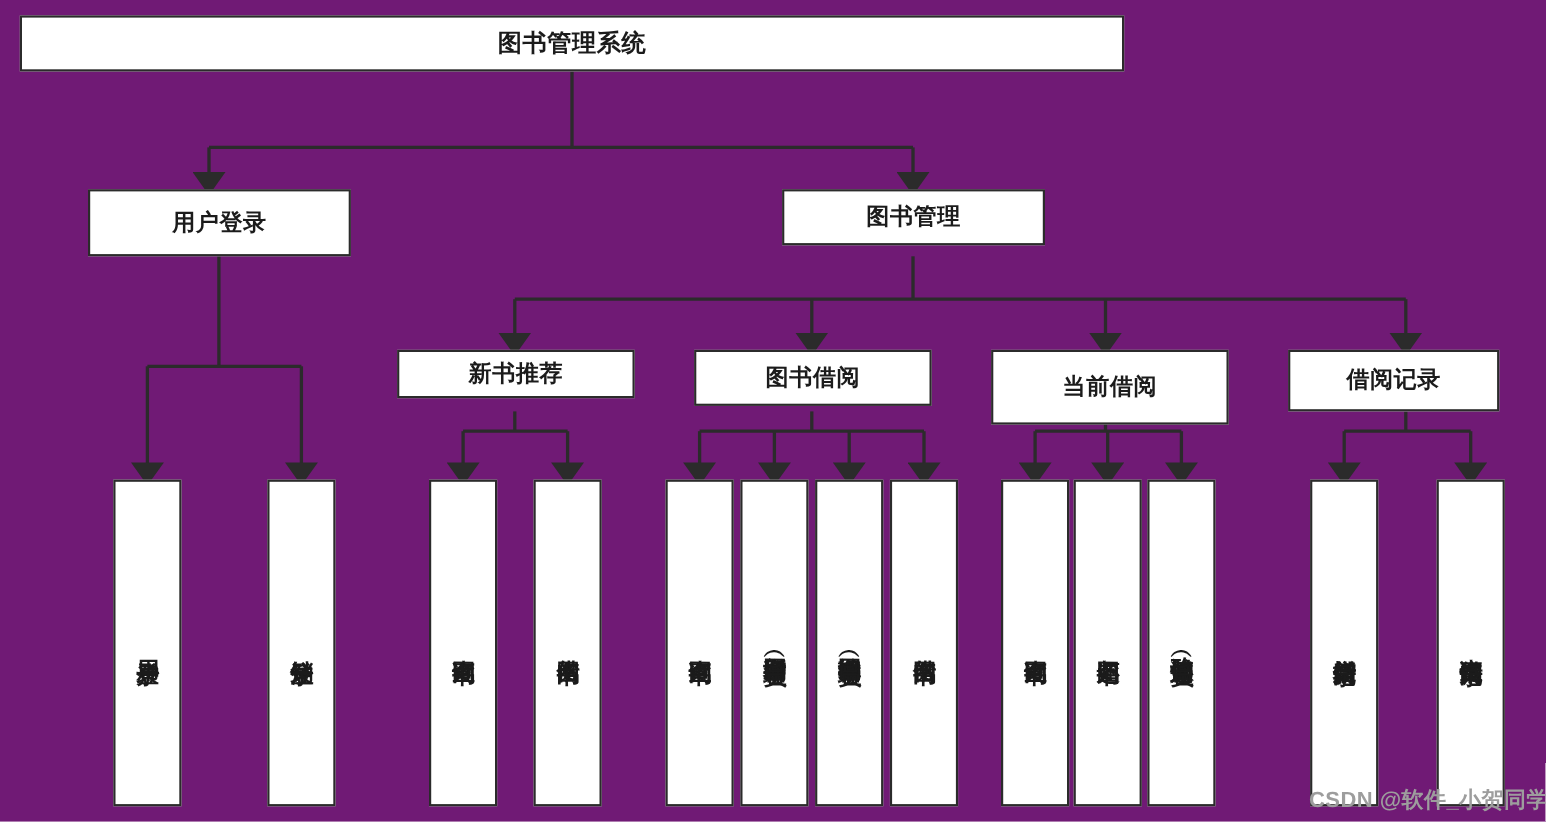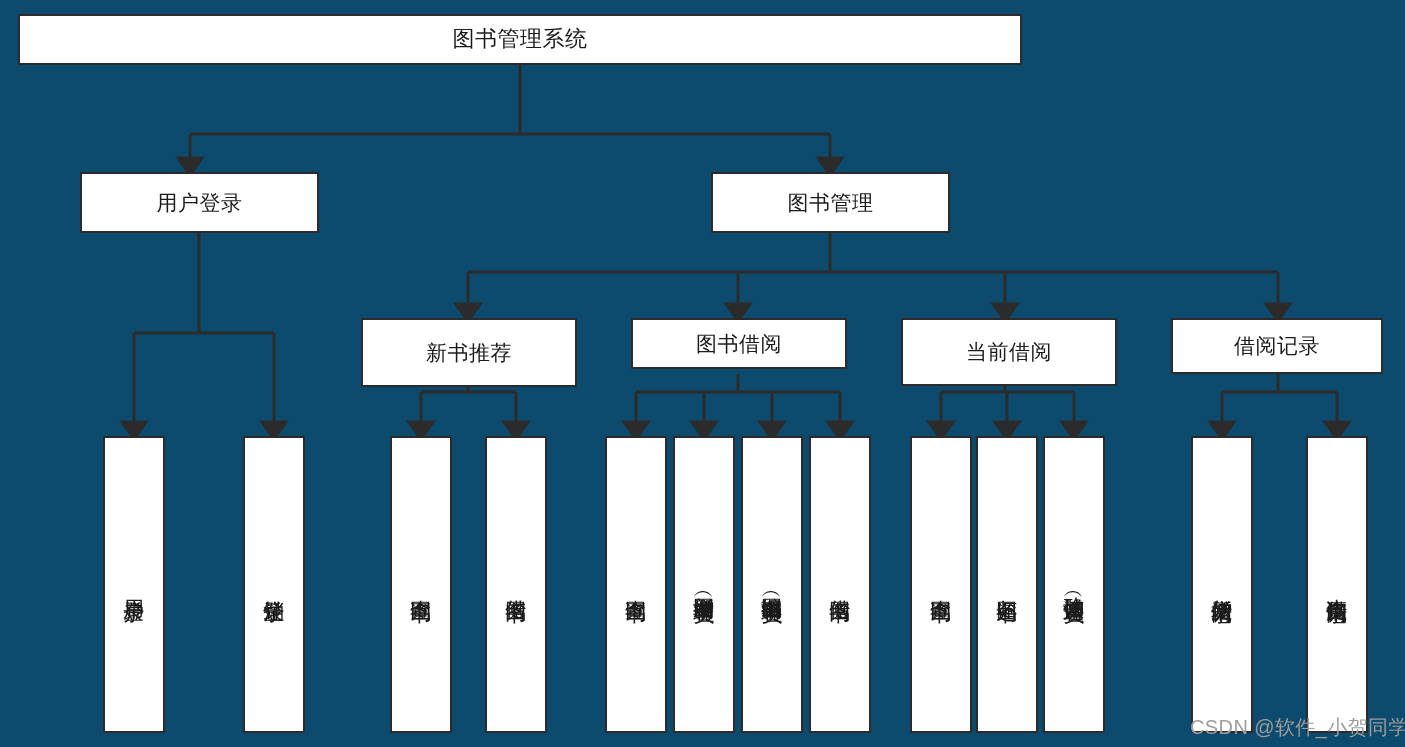--- a/index.html
+++ b/index.html
@@ -1,21 +1,21 @@
 <!DOCTYPE html>
 <html><head>
 <meta charset="utf-8">
 <style>
   html,body{margin:0;padding:0;background:#ffffff;}
   body{
     width:1405px;height:747px;overflow:hidden;
     font-family:"Liberation Sans","DejaVu Sans",sans-serif;
     color:#1b1b1b;
   }
-  #diagram-root{position:relative;width:1405px;height:747px;background:#0c4a6e;}
+  #diagram-root{position:relative;width:1405px;height:747px;background:#701a75;font-weight:bold;}
   svg.edges{position:absolute;left:0;top:0;width:1405px;height:747px;}
   .node{
     position:absolute;
     background:#ffffff;
     border:2px solid #2b2b2b;
     box-sizing:border-box;
     display:flex;
     align-items:center;
     justify-content:center;
     text-align:center;
@@ -101,34 +101,34 @@
     </g>
   </svg>
 
   <div class="node root" style="left:18px;top:14px;width:1004px;height:51px;">
     <span class="label">图书管理系统</span>
   </div>
 
   <div class="node" style="left:80px;top:172px;width:239px;height:61px;">
     <span class="label">用户登录</span>
   </div>
-  <div class="node" style="left:711px;top:172px;width:239px;height:61px;">
+  <div class="node" style="left:711px;top:172px;width:239px;height:51px;">
     <span class="label">图书管理</span>
   </div>
 
-  <div class="node" style="left:361px;top:318px;width:216px;height:69px;">
+  <div class="node" style="left:361px;top:318px;width:216px;height:44px;">
     <span class="label">新书推荐</span>
   </div>
   <div class="node" style="left:631px;top:318px;width:216px;height:51px;">
     <span class="label">图书借阅</span>
   </div>
   <div class="node" style="left:901px;top:318px;width:216px;height:68px;">
     <span class="label">当前借阅</span>
   </div>
-  <div class="node" style="left:1171px;top:318px;width:212px;height:56px;">
+  <div class="node" style="left:1171px;top:318px;width:192px;height:56px;">
     <span class="label">借阅记录</span>
   </div>
 
   <div class="node leaf" style="left:103px;top:436px;width:62px;height:297px;">
     <span class="label">用户登录</span>
   </div>
   <div class="node leaf" style="left:243px;top:436px;width:62px;height:297px;">
     <span class="label">注销登录</span>
   </div>
 

